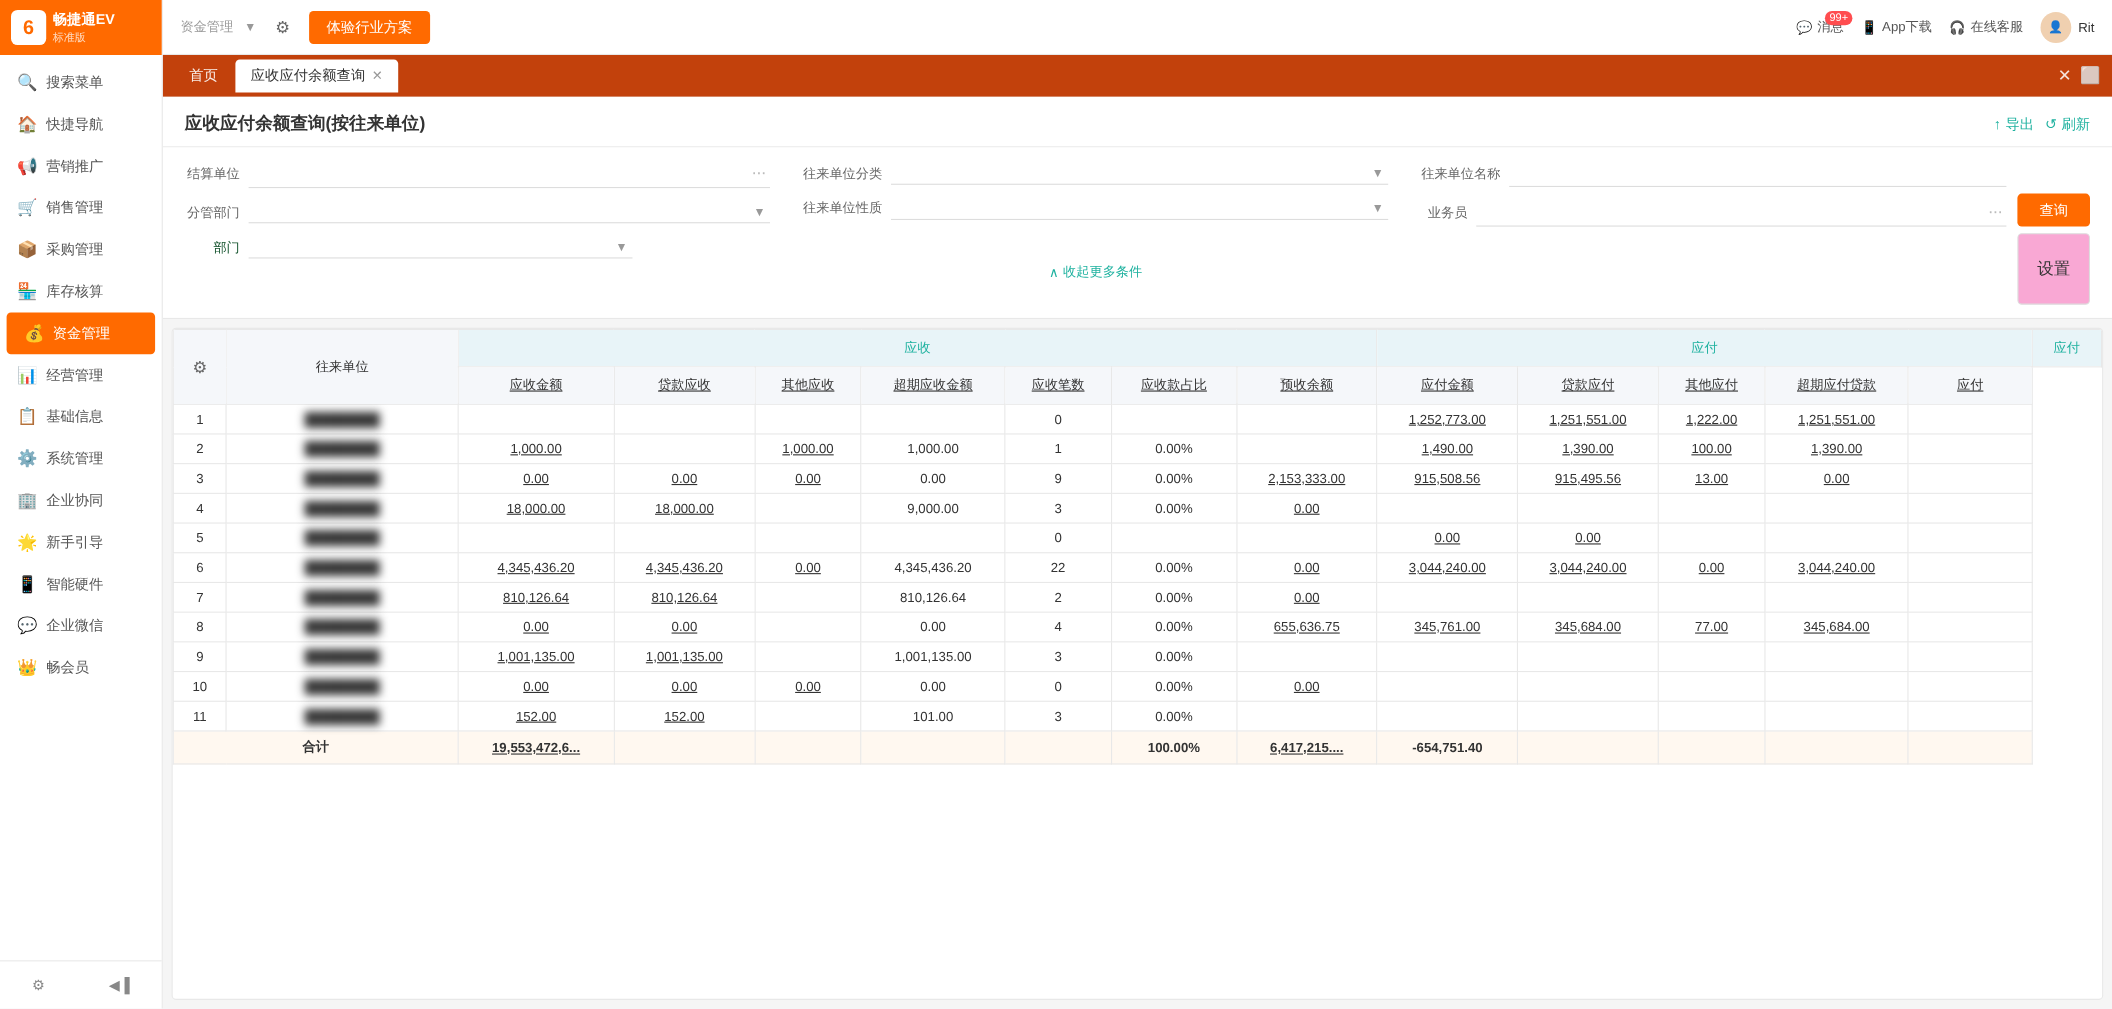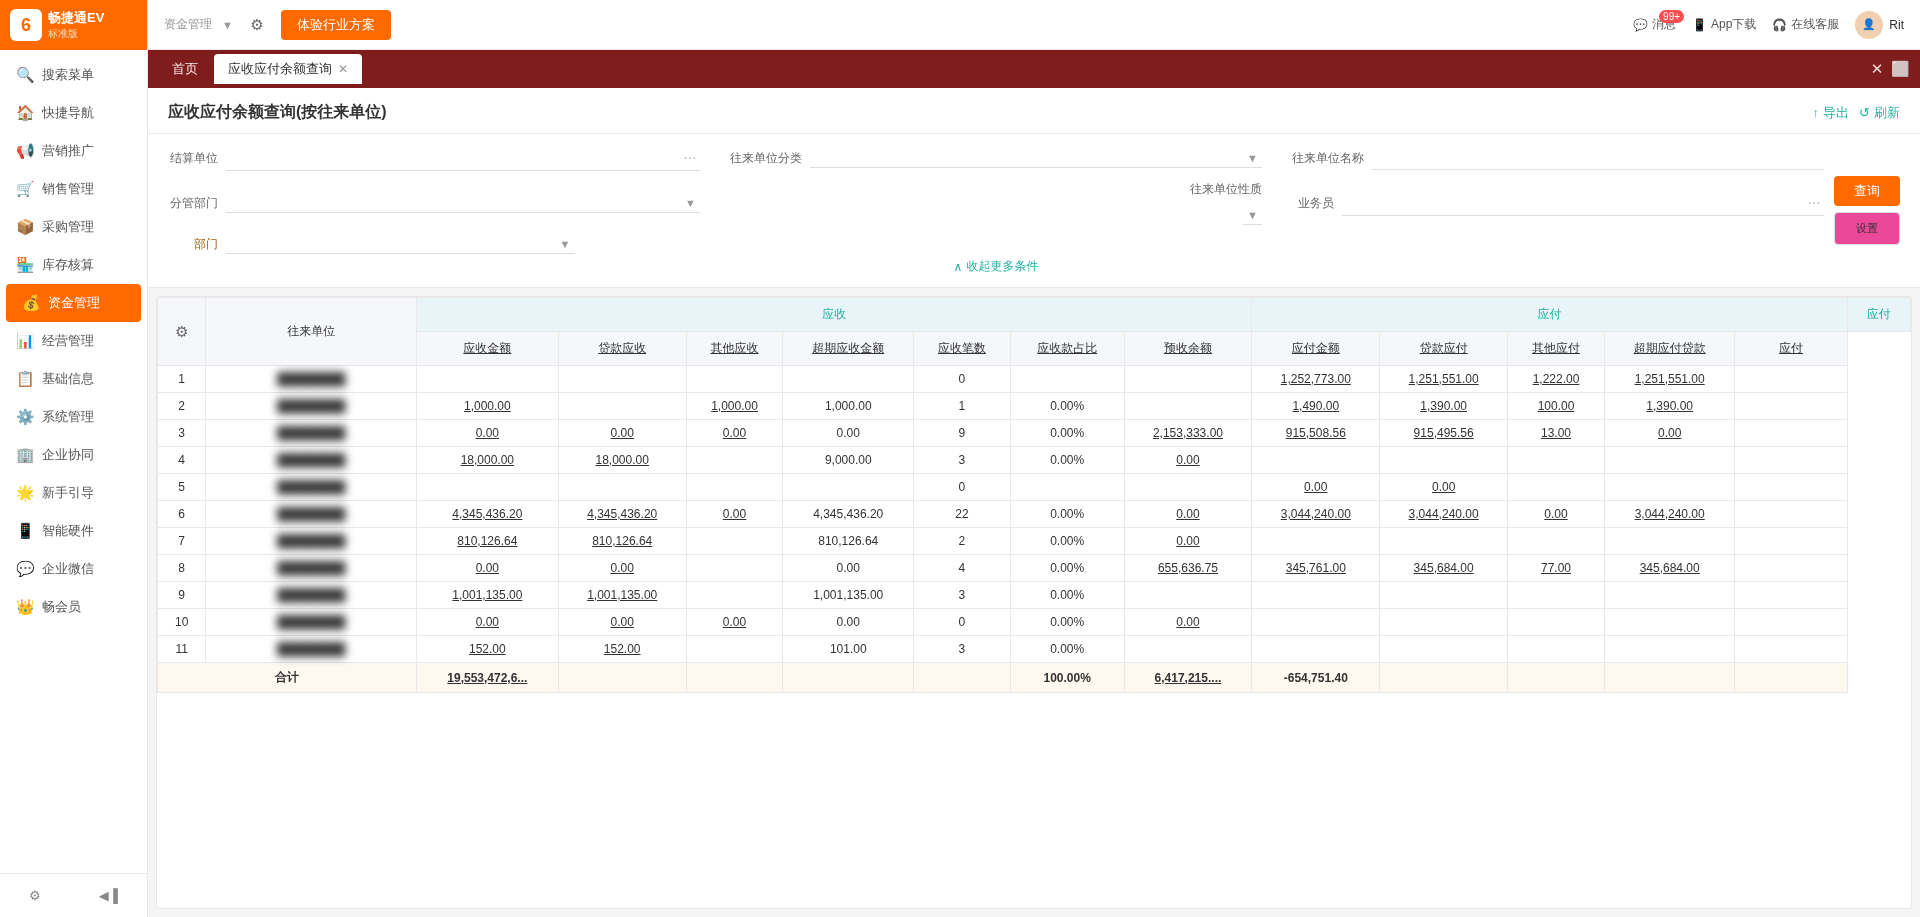--- a/index.html
+++ b/index.html
@@ -30,42 +30,42 @@
     .topbar-gear { width: 28px; height: 28px; display: flex; align-items: center; justify-content: center; cursor: pointer; color: #666; font-size: 15px; }
     .topbar-solution-btn { background: #ff6a00; color: #fff; border: none; border-radius: 4px; padding: 6px 16px; font-size: 13px; cursor: pointer; }
     .topbar-right { margin-left: auto; display: flex; align-items: center; gap: 16px; }
     .topbar-msg { display: flex; align-items: center; gap: 4px; cursor: pointer; color: #555; font-size: 12px; position: relative; }
     .badge { background: #ff4d4f; color: #fff; border-radius: 10px; font-size: 10px; padding: 1px 4px; position: absolute; top: -6px; right: -8px; }
     .topbar-app { display: flex; align-items: center; gap: 4px; cursor: pointer; color: #555; font-size: 12px; }
     .topbar-service { display: flex; align-items: center; gap: 4px; cursor: pointer; color: #555; font-size: 12px; }
     .topbar-avatar { width: 28px; height: 28px; background: #ddd; border-radius: 50%; cursor: pointer; }
 
     
-    .tabbar { background: #7f1d1d; display: flex; align-items: center; height: 38px; padding: 0 10px; gap: 2px; }
+    .tabbar { background: #c2410c; display: flex; align-items: center; height: 38px; padding: 0 10px; gap: 2px; }
     .tab-item { display: flex; align-items: center; gap: 6px; padding: 6px 14px; border-radius: 4px 4px 0 0; cursor: pointer; font-size: 13px; color: rgba(255,255,255,0.85); }
     .tab-item.active { background: #fff; color: #333; }
     .tab-close { font-size: 12px; color: #999; cursor: pointer; }
     .tab-home { color: rgba(255,255,255,0.9); font-size: 13px; }
     .tabbar-actions { margin-left: auto; display: flex; align-items: center; gap: 8px; }
     .tabbar-action-btn { color: rgba(255,255,255,0.85); cursor: pointer; font-size: 15px; }
 
     
     .content { flex: 1; background: #f5f5f5; overflow: hidden; display: flex; flex-direction: column; padding: 0; }
 
     
     .page-header { background: #fff; padding: 14px 20px 10px; border-bottom: 1px solid #e8e8e8; display: flex; align-items: center; justify-content: space-between; }
     .page-title { font-size: 16px; font-weight: bold; color: #333; }
     .page-actions { display: flex; gap: 10px; }
     .btn-export { display: flex; align-items: center; gap: 4px; color: #20b2a0; cursor: pointer; font-size: 13px; }
     .btn-refresh { display: flex; align-items: center; gap: 4px; color: #20b2a0; cursor: pointer; font-size: 13px; }
 
     
     .filter-area { background: #fff; padding: 12px 20px; border-bottom: 1px solid #e8e8e8; }
     .btn-query { background: #ff6a00; color: #fff; border: none; border-radius: 4px; padding: 6px 20px; font-size: 13px; cursor: pointer; }
-    .btn-settings { background: #ec4899; color: #333; border: 1px solid #ddd; border-radius: 4px; padding: 8px 16px; font-size: 11px; cursor: pointer; }
+    .btn-settings { background: #f9a8d4; color: #333; border: 1px solid #ddd; border-radius: 4px; padding: 22px 16px; font-size: 15px; cursor: pointer; }
 
     
     .table-wrapper { flex: 1; overflow: auto; background: #fff; margin: 8px; border-radius: 4px; border: 1px solid #e8e8e8; }
     .data-table { width: 100%; border-collapse: collapse; font-size: 12px; }
     .data-table th { background: #f5f7fa; border: 1px solid #e8e8e8; padding: 8px 10px; text-align: center; color: #333; font-weight: normal; white-space: nowrap; position: sticky; top: 0; z-index: 2; }
     .data-table td { border: 1px solid #e8e8e8; padding: 6px 10px; text-align: center; color: #333; white-space: nowrap; }
     .th-group { background: #e8f4f8 !important; color: #20b2a0 !important; }
     .th-sub { background: #f5f7fa; text-decoration: underline; }
     .link-cell { color: #1890ff; text-decoration: underline; cursor: pointer; }
     .row-num { color: #999; }
@@ -241,38 +241,38 @@
             </div>
 
             <div style="display:grid;grid-template-columns:1fr 1fr 1fr;gap:10px 30px;margin-bottom:10px;">
               <div style="display:flex;align-items:center;gap:8px;">
                 <span style="color:#666;font-size:12px;white-space:nowrap;min-width:50px;text-align:right;">分管部门</span>
                 <div style="flex:1;display:flex;align-items:center;justify-content:space-between;border-bottom:1px solid #ddd;padding:3px 4px;cursor:pointer;">
                   <span style="color:#ccc;"></span>
                   <span style="color:#999;font-size:11px;">▼</span>
                 </div>
               </div>
-              <div style="display:flex;align-items:flex-end;gap:8px;flex-direction:column;">
+              <div style="display:flex;align-items:flex-start;gap:8px;">
                 <span style="color:#666;font-size:12px;white-space:nowrap;min-width:72px;text-align:right;">往来单位性质</span>
                 <div style="flex:1;display:flex;align-items:center;justify-content:space-between;border-bottom:1px solid #ddd;padding:3px 4px;cursor:pointer;">
                   <span style="color:#ccc;"></span>
                   <span style="color:#999;font-size:11px;">▼</span>
                 </div>
               </div>
               <div style="display:flex;align-items:center;gap:8px;">
                 <span style="color:#666;font-size:12px;white-space:nowrap;min-width:42px;text-align:right;">业务员</span>
                 <div style="flex:1;display:flex;align-items:center;border-bottom:1px solid #ddd;padding:3px 4px;cursor:pointer;justify-content:flex-end;">
                   <span style="color:#bbb;font-size:16px;letter-spacing:-1px;">···</span>
                 </div>
               </div>
             </div>
 
             <div style="display:grid;grid-template-columns:1fr 3fr;gap:10px 30px;margin-bottom:4px;">
               <div style="display:flex;align-items:center;gap:8px;">
-                <span style="color:#a16207;font-size:12px;white-space:nowrap;min-width:50px;text-align:right;">部门</span>
+                <span style="color:#14532d;font-size:12px;white-space:nowrap;min-width:50px;text-align:right;">部门</span>
                 <div style="flex:1;display:flex;align-items:center;justify-content:space-between;border-bottom:1px solid #ddd;padding:3px 4px;cursor:pointer;">
                   <span style="color:#ccc;"></span>
                   <span style="color:#999;font-size:11px;">▼</span>
                 </div>
               </div>
             </div>
 
             <div style="display:flex;justify-content:center;margin-top:4px;">
               <button style="display:flex;align-items:center;gap:4px;color:#20b2a0;background:none;border:none;cursor:pointer;font-size:12px;">
                 <span>∧</span>

